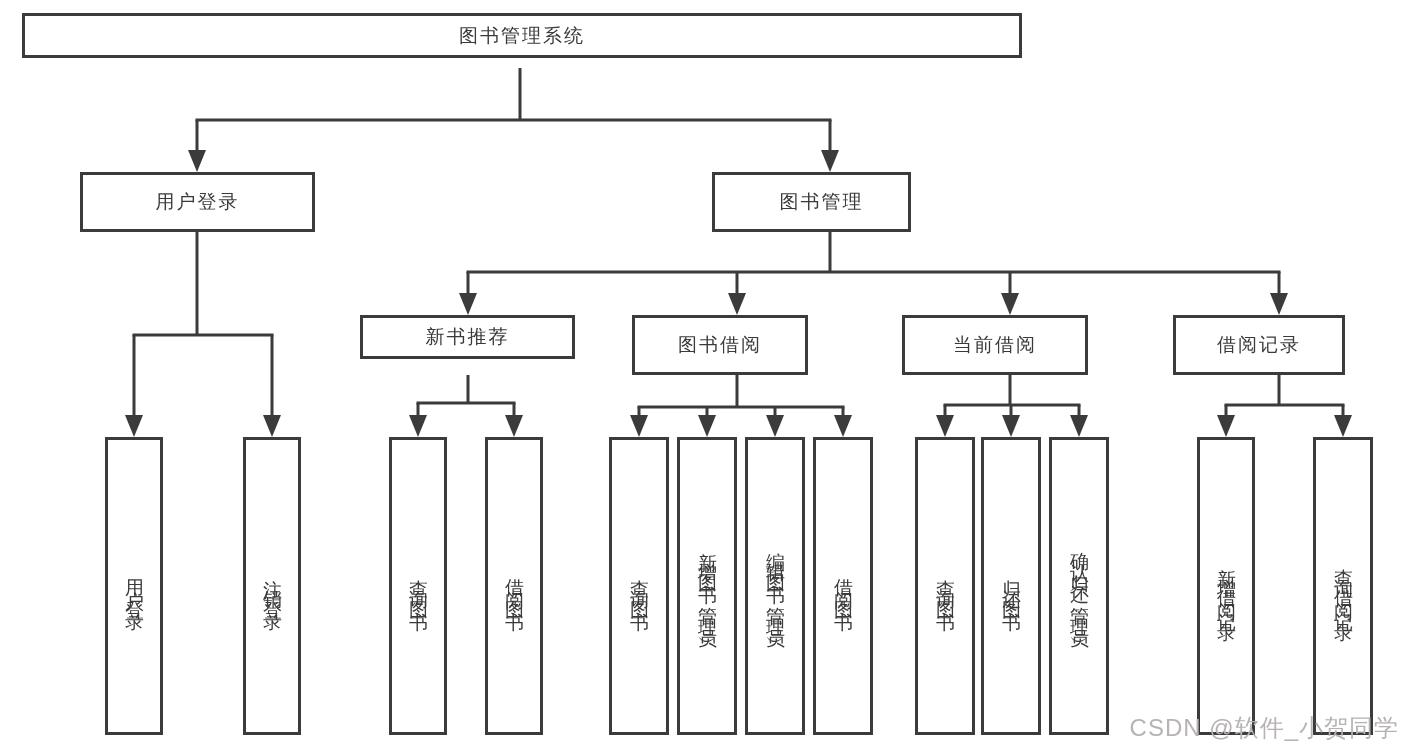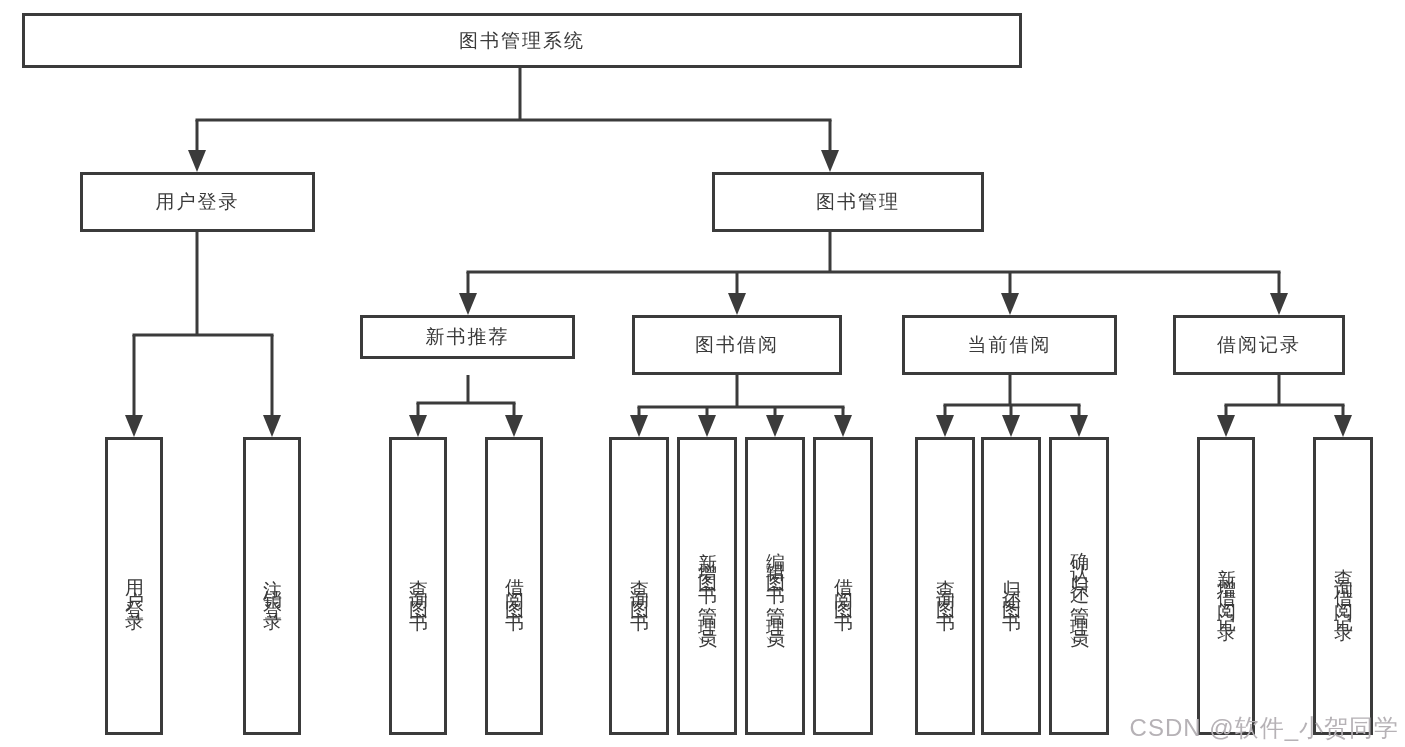--- a/index.html
+++ b/index.html
@@ -132,38 +132,38 @@
       <path d="M766 415 L784 415 L775 437 Z"></path>
       <path d="M834 415 L852 415 L843 437 Z"></path>
       <path d="M936 415 L954 415 L945 437 Z"></path>
       <path d="M1002 415 L1020 415 L1011 437 Z"></path>
       <path d="M1070 415 L1088 415 L1079 437 Z"></path>
       <path d="M1217 415 L1235 415 L1226 437 Z"></path>
       <path d="M1334 415 L1352 415 L1343 437 Z"></path>
     </g>
   </svg>
 
-  <div class="node" style="left:22px; top:13px; width:1000px; height:55px;">
+  <div class="node" style="left:22px; top:13px; width:1000px; height:45px;">
     <span class="hlabel">图书管理系统</span>
   </div>
 
   <div class="node" style="left:80px; top:172px; width:235px; height:60px;">
     <span class="hlabel">用户登录</span>
   </div>
-  <div class="node" style="left:712px; top:172px; width:272px; height:60px;padding-left:20px;">
+  <div class="node" style="left:712px; top:172px; width:199px; height:60px;padding-left:20px;">
     <span class="hlabel">图书管理</span>
   </div>
 
   <div class="node" style="left:360px; top:315px; width:215px; height:44px;">
     <span class="hlabel">新书推荐</span>
   </div>
-  <div class="node" style="left:632px; top:315px; width:210px; height:60px;">
+  <div class="node" style="left:632px; top:315px; width:176px; height:60px;">
     <span class="hlabel">图书借阅</span>
   </div>
-  <div class="node" style="left:902px; top:315px; width:215px; height:60px;">
+  <div class="node" style="left:902px; top:315px; width:186px; height:60px;">
     <span class="hlabel">当前借阅</span>
   </div>
   <div class="node" style="left:1173px; top:315px; width:172px; height:60px;">
     <span class="hlabel">借阅记录</span>
   </div>
 
   <div class="node" style="left:105px; top:437px; width:58px; height:298px;">
     <span class="vtext">用户登录</span>
   </div>
   <div class="node" style="left:243px; top:437px; width:58px; height:298px;">

